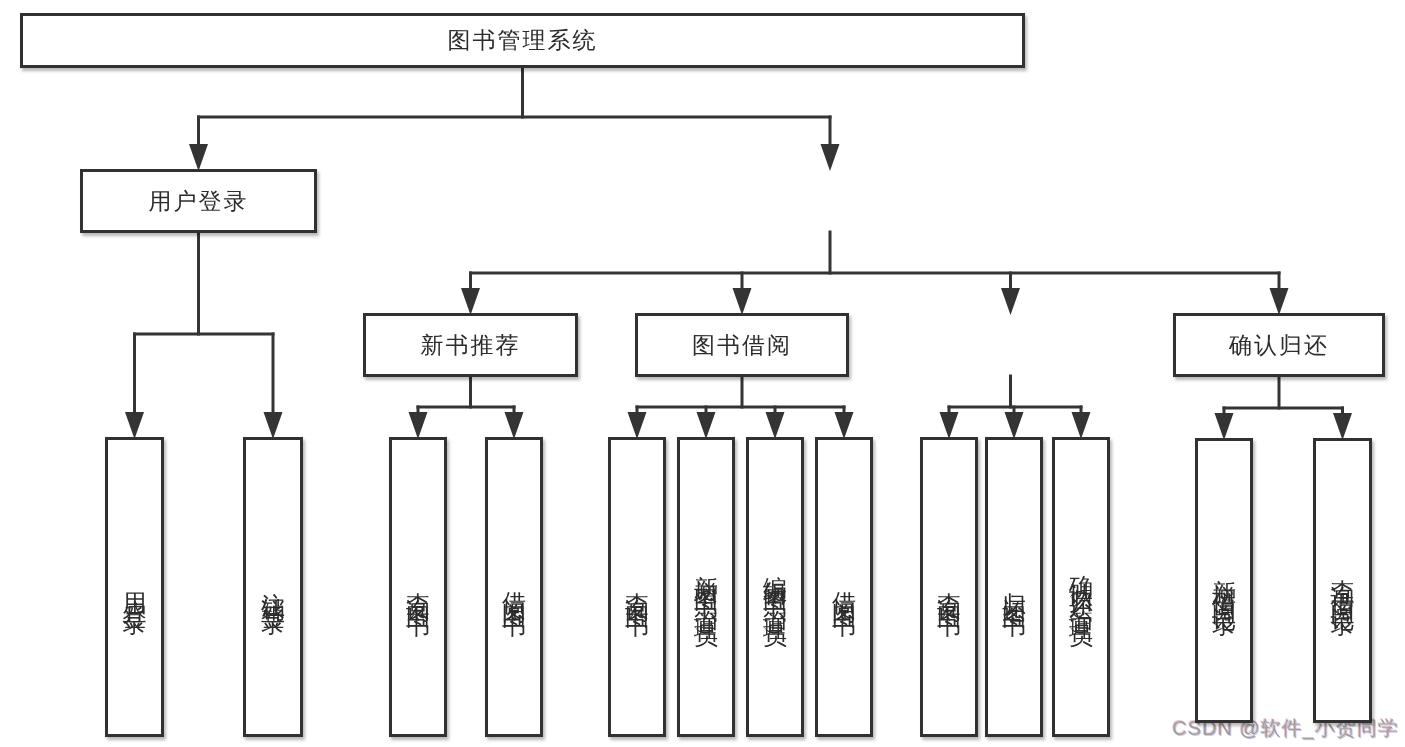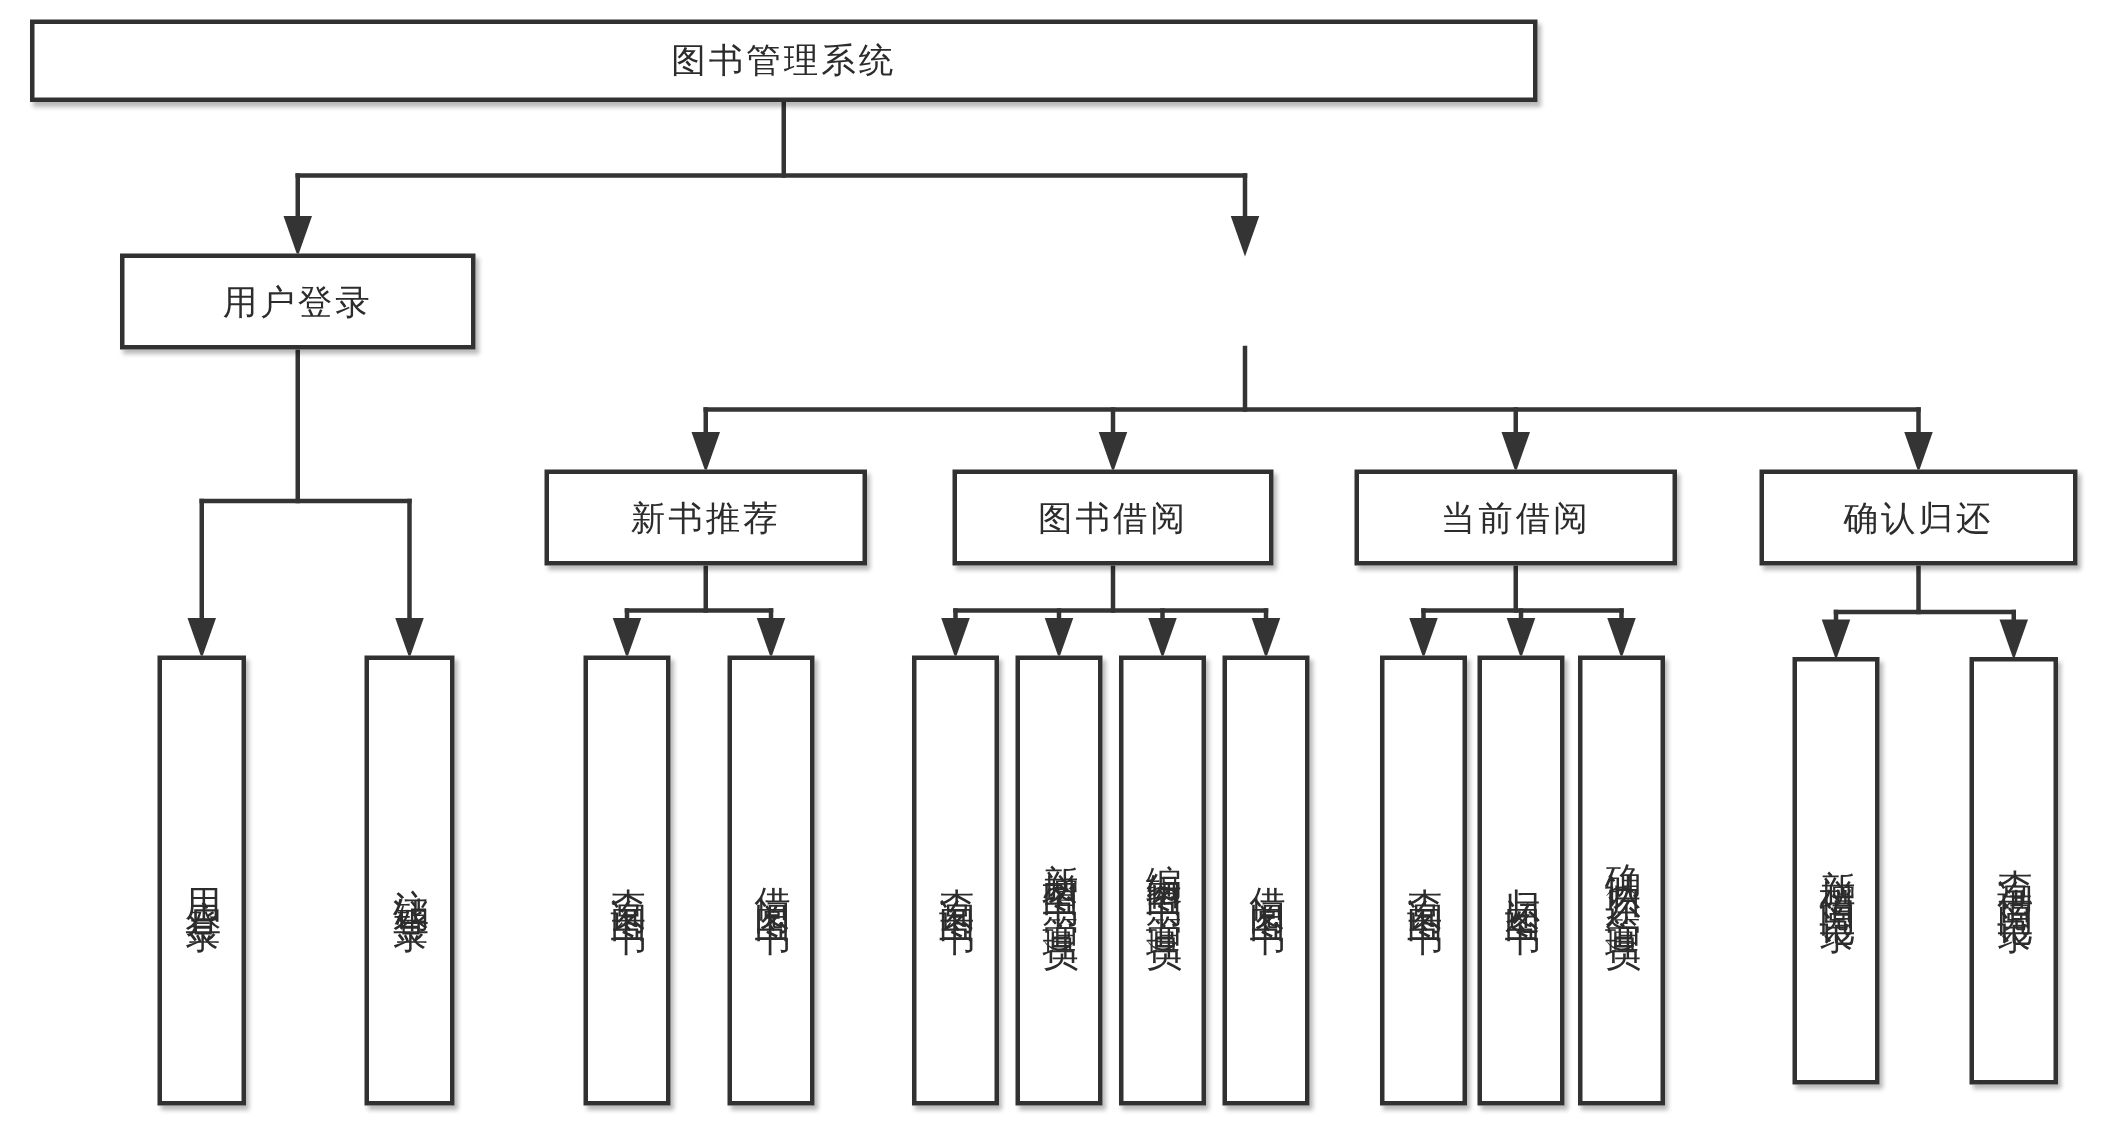--- a/index.html
+++ b/index.html
@@ -102,34 +102,32 @@
       <polygon points="1004.5,412 1023.5,412 1014,439" fill="#343434"></polygon>
       <path d="M 1081 407 L 1081 416" stroke="#343434" stroke-width="3" stroke-linecap="square" fill="none"></path>
       <polygon points="1071.5,412 1090.5,412 1081,439" fill="#343434"></polygon>
       <path d="M 1279 376 L 1279 408" stroke="#343434" stroke-width="3" stroke-linecap="square" fill="none"></path>
       <path d="M 1224 408 L 1342.5 408" stroke="#343434" stroke-width="3" stroke-linecap="square" fill="none"></path>
       <path d="M 1224 408 L 1224 417" stroke="#343434" stroke-width="3" stroke-linecap="square" fill="none"></path>
       <polygon points="1214.5,413 1233.5,413 1224,440" fill="#343434"></polygon>
       <path d="M 1342.5 408 L 1342.5 417" stroke="#343434" stroke-width="3" stroke-linecap="square" fill="none"></path>
       <polygon points="1333,413 1352,413 1342.5,440" fill="#343434"></polygon>
     </svg>
+  <div class="watermark">CSDN @软件_小贺同学</div>
 <div class="node h" style="left: 20px; top: 13px; width: 1005px; height: 55px; border-color: rgb(49, 49, 49); background: rgb(255, 255, 255);">
       <span class="lbl" style="color: rgb(44, 44, 44);">图书管理系统</span>
     </div>
     <div class="node h" style="left: 80px; top: 169px; width: 237px; height: 64px; border-color: rgb(49, 49, 49); background: rgb(255, 255, 255);">
       <span class="lbl" style="color: rgb(44, 44, 44);">用户登录</span>
     </div>
     <div class="node h" style="left: 363px; top: 313px; width: 215px; height: 64px; border-color: rgb(49, 49, 49); background: rgb(255, 255, 255);">
       <span class="lbl" style="color: rgb(44, 44, 44);">新书推荐</span>
     </div>
     <div class="node h" style="left: 635px; top: 313px; width: 214px; height: 64px; border-color: rgb(49, 49, 49); background: rgb(255, 255, 255);">
       <span class="lbl" style="color: rgb(44, 44, 44);">图书借阅</span>
-    </div>
-    <div class="node h" style="left: 903px; top: 313px; width: 215px; height: 64px; border-color: rgb(49, 49, 49); background: rgb(255, 255, 255);">
-      <span class="lbl" style="color: rgb(44, 44, 44);">当前借阅</span>
     </div>
     <div class="node h" style="left: 1173px; top: 313px; width: 212px; height: 64px; border-color: rgb(49, 49, 49); background: rgb(255, 255, 255);">
       <span class="lbl" style="color: rgb(44, 44, 44);">确认归还</span>
     </div>
     <div class="node v" style="left: 105px; top: 437px; width: 59px; height: 300px; border-color: rgb(49, 49, 49); background: rgb(255, 255, 255);">
       <span class="lbl" style="color: rgb(44, 44, 44);">用户登录</span>
     </div>
     <div class="node v" style="left: 243px; top: 437px; width: 60px; height: 300px; border-color: rgb(49, 49, 49); background: rgb(255, 255, 255);">
       <span class="lbl" style="color: rgb(44, 44, 44);">注销登录</span>
     </div>

